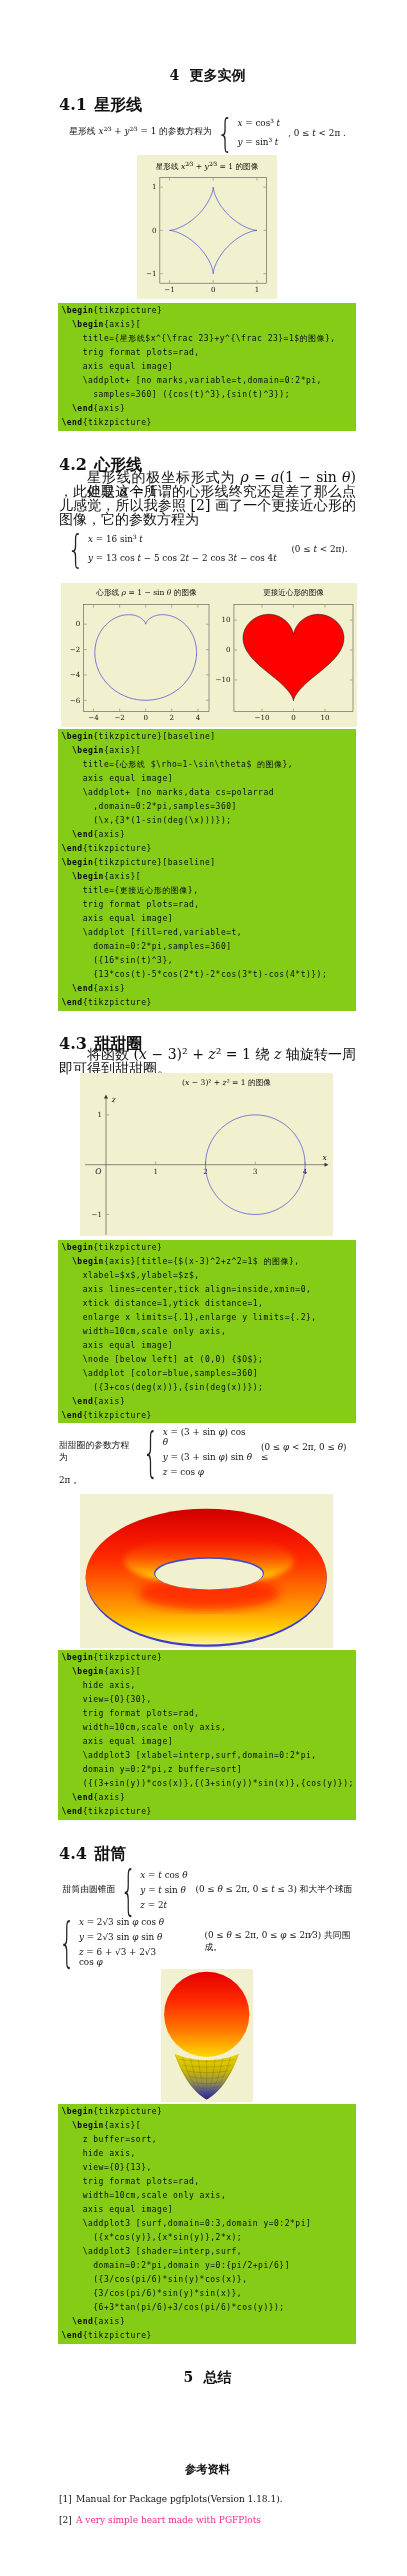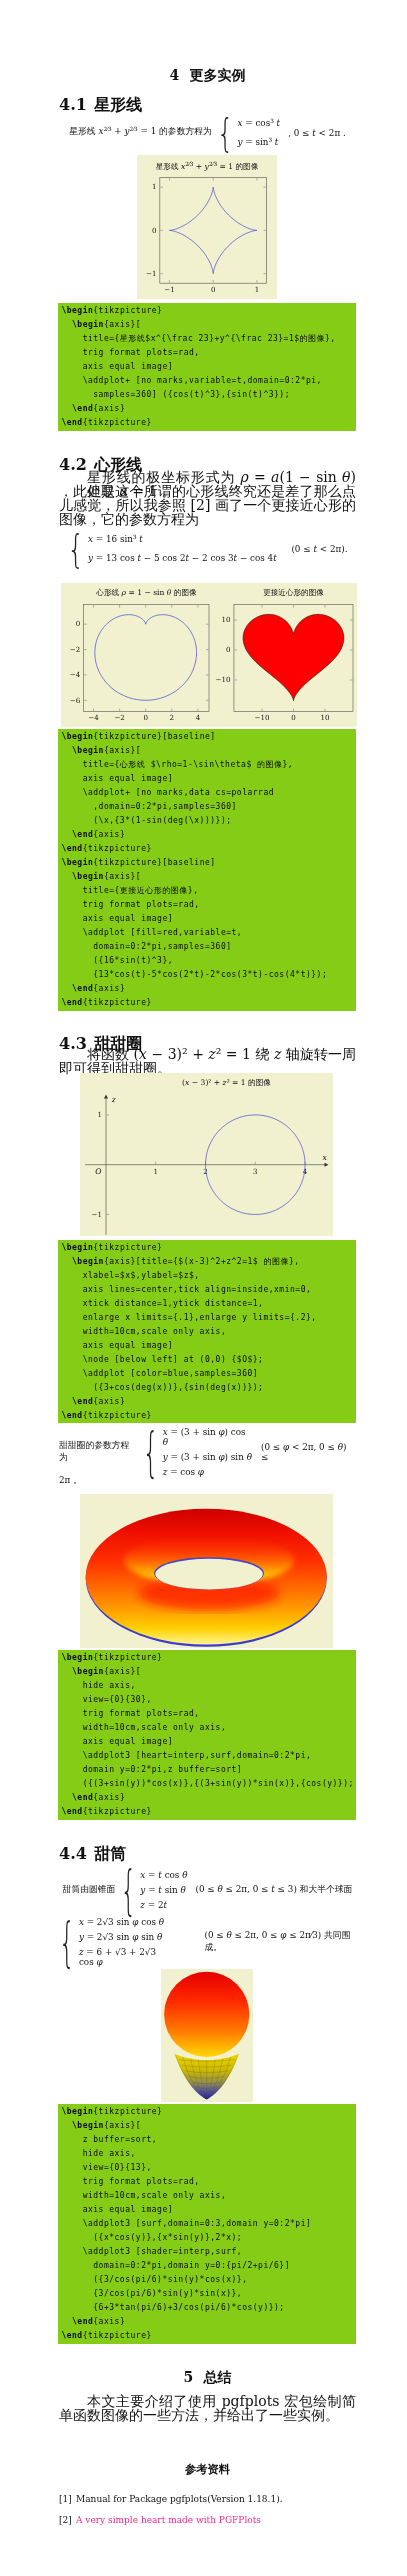--- a/index.html
+++ b/index.html
@@ -302,21 +302,21 @@
   </div>
 
   <div class="abs code" style="left:58px;top:1650px;width:298px;height:170px;">
       <div class="code-line"><b>\begin</b>{tikzpicture}</div>
       <div class="code-line">  <b>\begin</b>{axis}[</div>
       <div class="code-line">    hide axis,</div>
       <div class="code-line">    view={0}{30},</div>
       <div class="code-line">    trig format plots=rad,</div>
       <div class="code-line">    width=10cm,scale only axis,</div>
       <div class="code-line">    axis equal image]</div>
-      <div class="code-line">    \addplot3 [heart=interp,surf,domain=0:2*pi,</div>
+      <div class="code-line">    \addplot3 [xlabel=interp,surf,domain=0:2*pi,</div>
       <div class="code-line">    domain y=0:2*pi,z buffer=sort]</div>
       <div class="code-line">    ({(3+sin(y))*cos(x)},{(3+sin(y))*sin(x)},{cos(y)});</div>
       <div class="code-line">  <b>\end</b>{axis}</div>
       <div class="code-line"><b>\end</b>{tikzpicture}</div>
     </div>
 
   <div class="abs h2" style="top:1844px;left:59px;">
     <span class="hnum">4.4</span><span>甜筒</span>
   </div>
 
@@ -408,21 +408,20 @@
       <div class="code-line">      ({3/cos(pi/6)*sin(y)*cos(x)},</div>
       <div class="code-line">      {3/cos(pi/6)*sin(y)*sin(x)},</div>
       <div class="code-line">      {6+3*tan(pi/6)+3/cos(pi/6)*cos(y)});</div>
       <div class="code-line">  <b>\end</b>{axis}</div>
       <div class="code-line"><b>\end</b>{tikzpicture}</div>
     </div>
 
   <div class="abs h1" style="top:2369px;left:59px;width:297px;">
     <span class="hnum">5</span><span>总结</span>
   </div>
-  <p class="abs bodyp indent" style="top:2394px;left:59px;width:297px;margin:0;">本文主要介绍了使用 pgfplots 宏包绘制简单函数图像的一些方法，并给出了一些实例。</p>
 
   <div class="abs h1" style="top:2462px;left:59px;width:297px;font-size:11.3px;">参考资料</div>
   <div class="abs refrow" style="top:2494px;left:59px;width:297px;">
     <span class="reflabel">[1]</span>
     <span>Manual for Package pgfplots(Version 1.18.1).</span>
   </div>
   <div class="abs refrow" style="top:2515px;left:59px;width:297px;">
     <span class="reflabel">[2]</span>
     <span class="link">A very simple heart made with PGFPlots</span>
   </div>

